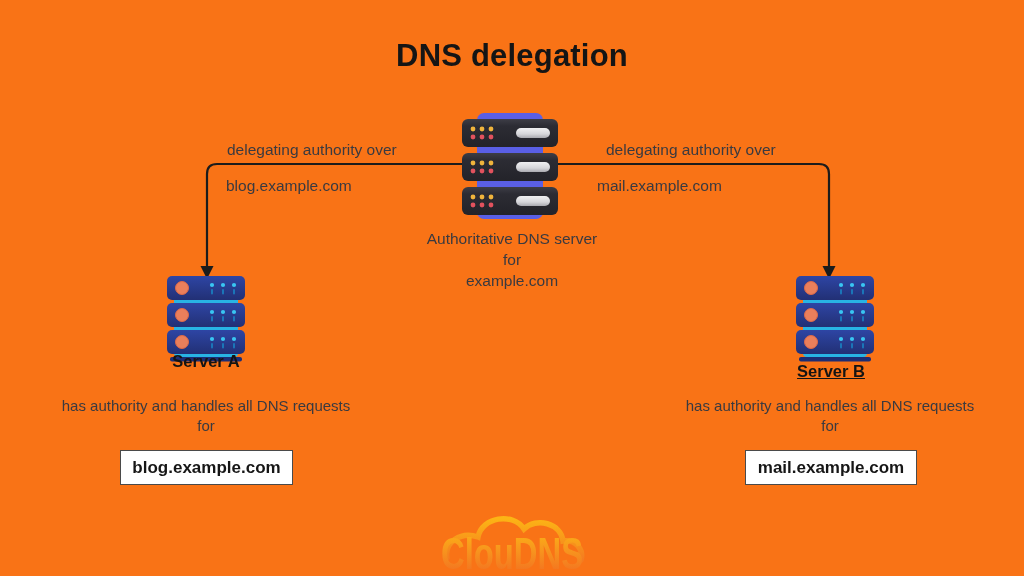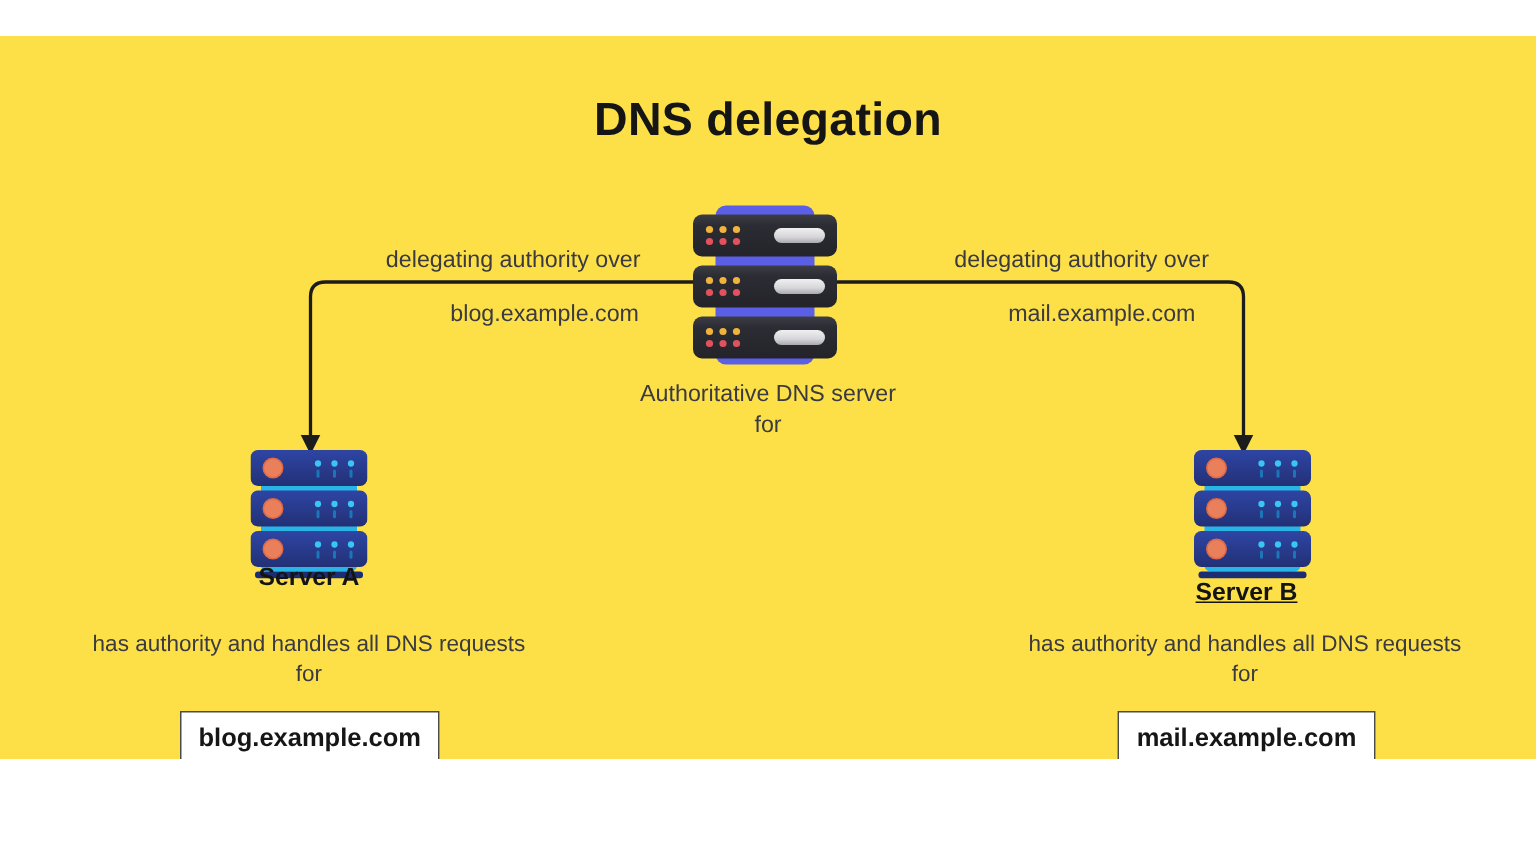--- a/index.html
+++ b/index.html
@@ -1,37 +1,36 @@
 <!DOCTYPE html>
 <html><head>
 <meta charset="utf-8">
 <style>
   html,body{margin:0;padding:0;background:#fff;}
   .canvas{
     position:relative;
-    width:1024px;height:482px;
-    background:#fde047;
+    width:1024px;height:576px;
+    background:#f97316;
     font-family:"Liberation Sans", sans-serif;
     overflow:hidden;
-    margin-top:24px;
   }
   .title{
     position:absolute;left:0;top:38px;width:1024px;
     text-align:center;
     font-size:31px;font-weight:700;color:#151515;
     letter-spacing:0.2px;
   }
   .arrow-layer{position:absolute;left:0;top:0;width:1024px;height:576px;}
   .icon-abs{position:absolute;}
   .caption{
     position:absolute;text-align:center;
     font-size:15.5px;color:#3a3a40;line-height:21px;
   }
   .arrow-label{
-    position:absolute;text-align:right;
+    position:absolute;text-align:left;
     font-size:15.5px;color:#3a3a40;white-space:nowrap;
   }
   .server-name{
     position:absolute;text-align:center;
     font-size:16.5px;font-weight:700;color:#141414;white-space:nowrap;
   }
   .server-desc{
     position:absolute;text-align:center;
     font-size:15px;color:#3a3a40;line-height:20px;
   }
@@ -106,20 +105,21 @@
           <circle cx="22" cy="94" r="2.4" fill="#e2525e"></circle>
           <circle cx="31" cy="94" r="2.4" fill="#e2525e"></circle>
         <rect x="56" y="85" width="34" height="10" rx="5" fill="url(#pillGrad)"></rect>
       </g>
     </svg>
   </div>
 
   <div class="caption" style="left:362px;top:228px;width:300px;">
     <div>Authoritative DNS server</div>
     <div>for</div>
+    <div>example.com</div>
   </div>
 
   <div class="arrow-label" style="left:227px;top:141px;width:200px;">delegating authority over</div>
   <div class="arrow-label" style="left:226px;top:177px;width:200px;">blog.example.com</div>
 
   <div class="arrow-label" style="left:606px;top:141px;width:200px;">delegating authority over</div>
   <div class="arrow-label" style="left:597px;top:177px;width:200px;">mail.example.com</div>
 
   <div class="icon-abs" style="left:167px;top:276px;width:78px;height:86px;">
     <svg width="78" height="86" viewBox="0 0 78 86">

